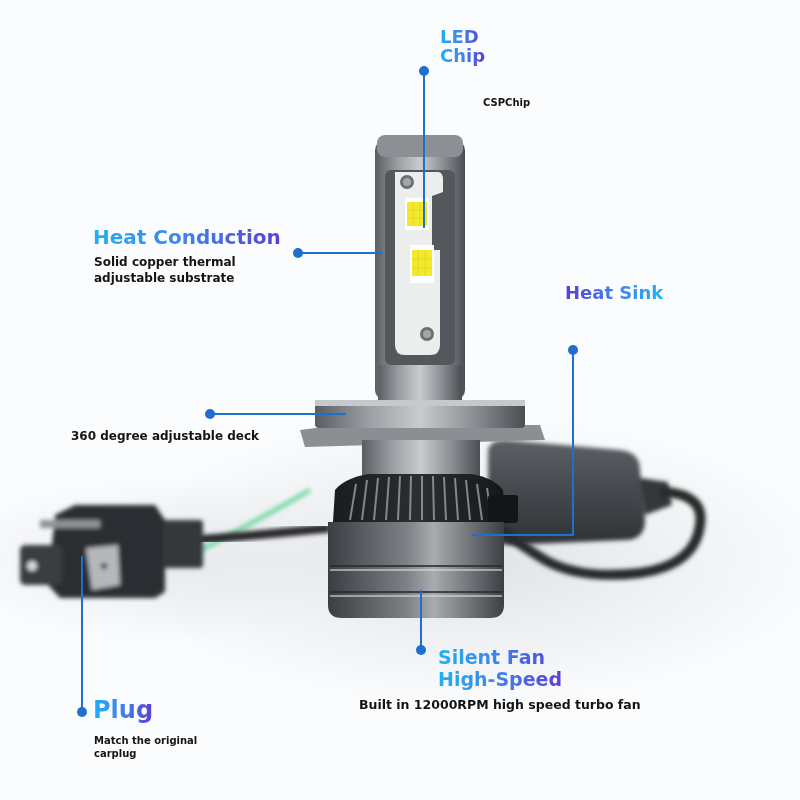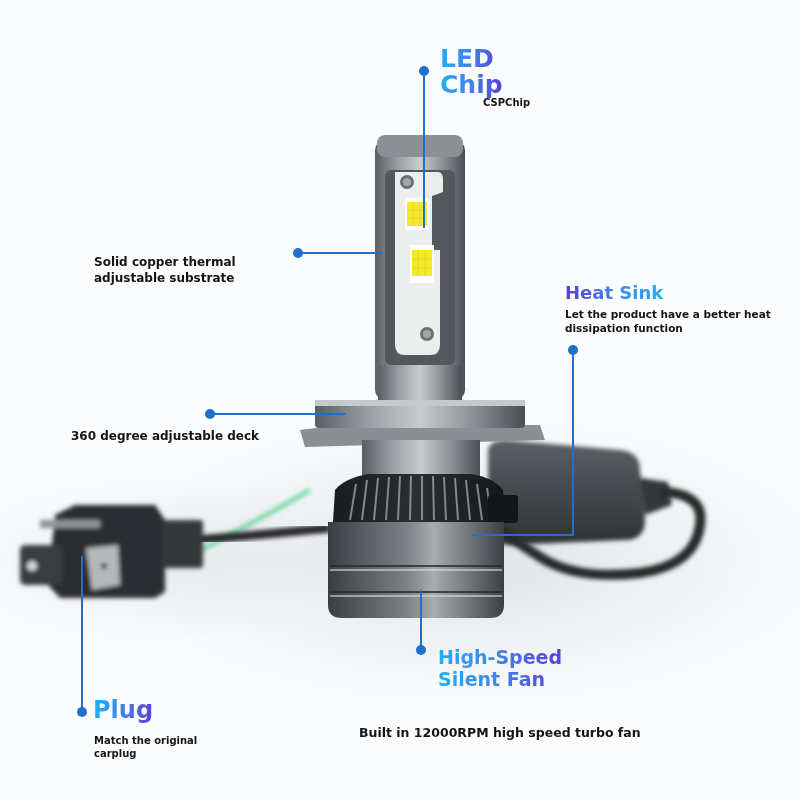--- a/index.html
+++ b/index.html
@@ -159,43 +159,40 @@
 
   <div class="line" style="left:210px;top:413px;width:136px;height:2px;"></div>
   <div class="dot" style="left:205px;top:409px;"></div>
 
   <div class="line" style="left:420px;top:590px;width:2px;height:60px;"></div>
   <div class="dot" style="left:416px;top:645px;"></div>
 
   <div class="line" style="left:81px;top:556px;width:2px;height:156px;"></div>
   <div class="dot" style="left:77px;top:707px;"></div>
 
-  <div class="heading" style="left:440px;top:46px;font-size:25px;">
+  <div class="heading" style="left:440px;top:28px;font-size:18px;">
     <div>LED</div>
     <div>Chip</div>
   </div>
   <div class="desc" style="left:441px;top:96px;font-size:10px;margin-left:42px;">CSPChip</div>
 
+  <div class="heading" style="left:93px;top:227px;font-size:20px;">Heat Conduction</div>
   <div class="desc" style="left:94px;top:255px;font-size:12px;">
     <div>Solid copper thermal</div>
     <div>adjustable substrate</div>
   </div>
 
   <div class="heading rev" style="left:565px;top:284px;font-size:18px;">Heat Sink</div>
-  <div class="desc" style="left:565px;top:308px;font-size:10.5px;">
-    <div>Let the product have a better heat</div>
-    <div>dissipation function</div>
-  </div>
 
   <div class="desc" style="left:71px;top:429px;font-size:12px;">360 degree adjustable deck</div>
 
   <div class="heading" style="left:438px;top:647px;font-size:19px;line-height:1.15;">
+    <div>Silent Fan</div>
     <div>High-Speed</div>
-    <div>Silent Fan</div>
   </div>
-  <div class="desc" style="left:359px;top:697px;font-size:12.5px;margin-top:28px;">Built in 12000RPM high speed turbo fan</div>
+  <div class="desc" style="left:359px;top:697px;font-size:12.5px;">Built in 12000RPM high speed turbo fan</div>
 
   <div class="heading" style="left:93px;top:698px;font-size:24px;">Plug</div>
   <div class="desc" style="left:94px;top:734px;font-size:10px;">
     <div>Match the original</div>
     <div>carplug</div>
   </div>
 </div>
 
 </body></html>

